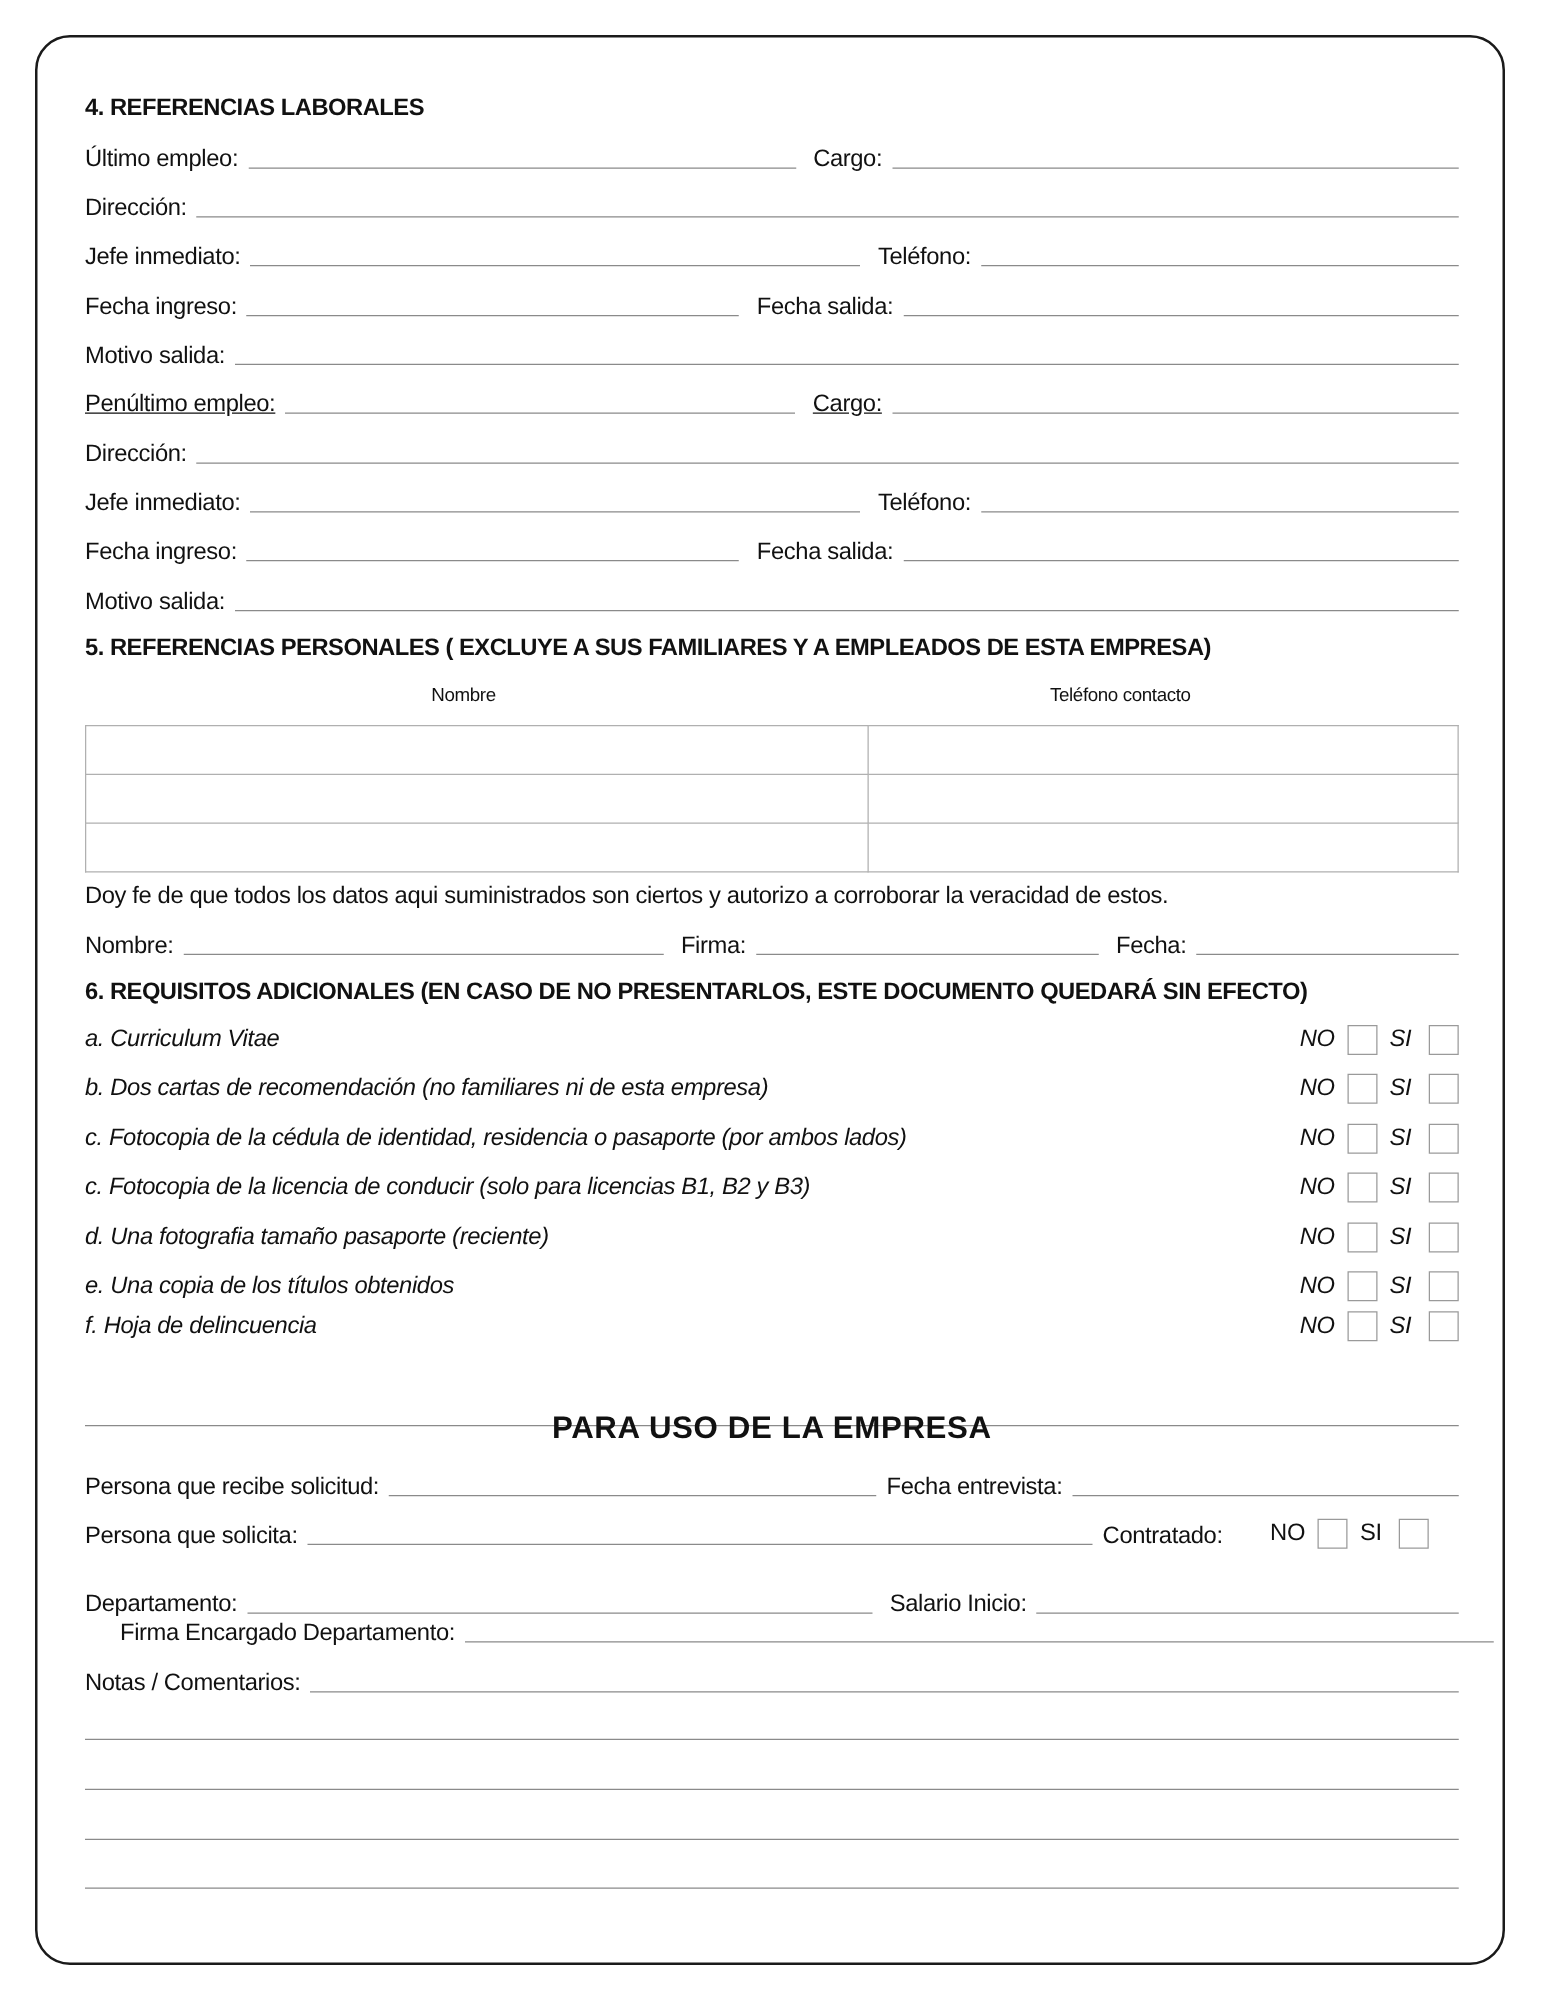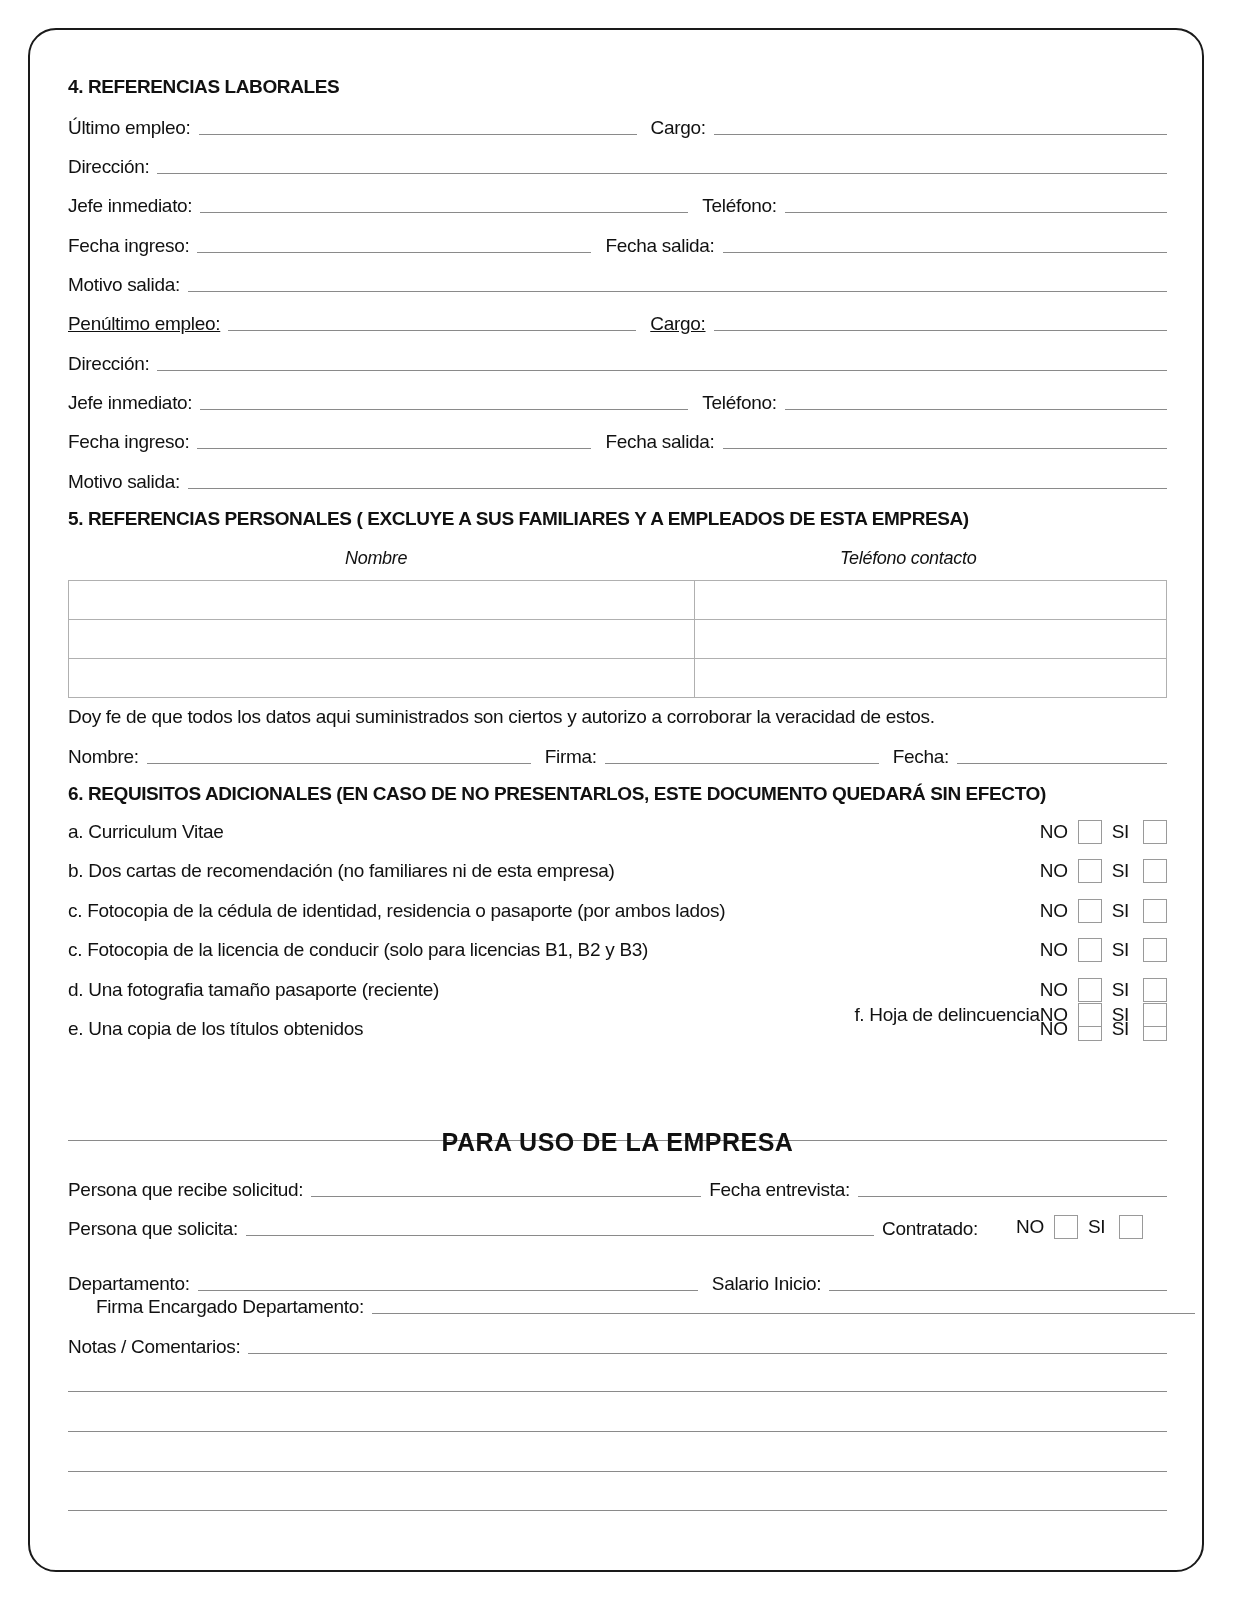--- a/index.html
+++ b/index.html
@@ -12,22 +12,22 @@
     position: absolute; left: 68px; width: 1099px; height: 26px;
     display: flex; align-items: flex-end; font-size: 19px; letter-spacing: -0.3px;
   }
   .lbl { white-space: nowrap; padding-right: 8px; line-height: 20px; }
   .line { flex: 1 1 auto; border-bottom: 1.5px solid #8a8a8a; height: 0; margin-bottom: 3px; }
   .gap { width: 14px; flex: 0 0 auto; }
   .h { position: absolute; left: 68px; font-weight: bold; font-size: 19px; letter-spacing: -0.4px; white-space: nowrap; }
   .center-title { position: absolute; left: 68px; width: 1099px; text-align: center; font-weight: bold; font-size: 25px; letter-spacing: 0.5px; }
   table.ref { position: absolute; left: 68px; top: 580px; width: 1099px; border-collapse: collapse; }
   table.ref td { border: 1.5px solid #b0b0b0; height: 38px; padding: 0; }
-  .th { position: absolute; font-size: 18px; letter-spacing: -0.3px; font-style: italic; }
-  .req { position: absolute; left: 68px; width: 1099px; height: 28px; font-size: 19px; letter-spacing: -0.3px; display: flex; align-items: center; }
+  .th { position: absolute; font-size: 15px; letter-spacing: -0.3px; }
+  .req { position: absolute; left: 68px; width: 1099px; height: 28px; font-size: 19px; letter-spacing: -0.3px; display: flex; align-items: center; font-style: italic; }
   .req .text { flex: 1 1 auto; white-space: nowrap; }
   .yn { display: flex; align-items: center; }
   .yn .t { font-size: 19px; }
   .box { width: 24px; height: 24px; border: 1.5px solid #9a9a9a; box-sizing: border-box; display: inline-block; background: #fff; }
   .hr { position: absolute; left: 68px; width: 1099px; border-bottom: 1.5px solid #8a8a8a; }
 </style>
 </head>
 <body>
 
 <div class="frame"></div>
@@ -199,21 +199,21 @@
   <span class="yn">
     <span class="t">NO</span>
     <span style="width:10px"></span>
     <span class="box"></span>
     <span style="width:10px"></span>
     <span class="t">SI</span>
     <span style="width:14px"></span>
     <span class="box"></span>
   </span>
 </div>
-<div class="req" style="top:1001px;text-align:right;">
+<div class="req" style="top:1047px;">
   <span class="text">f. Hoja de delincuencia</span>
   <span class="yn">
     <span class="t">NO</span>
     <span style="width:10px"></span>
     <span class="box"></span>
     <span style="width:10px"></span>
     <span class="t">SI</span>
     <span style="width:14px"></span>
     <span class="box"></span>
   </span>

